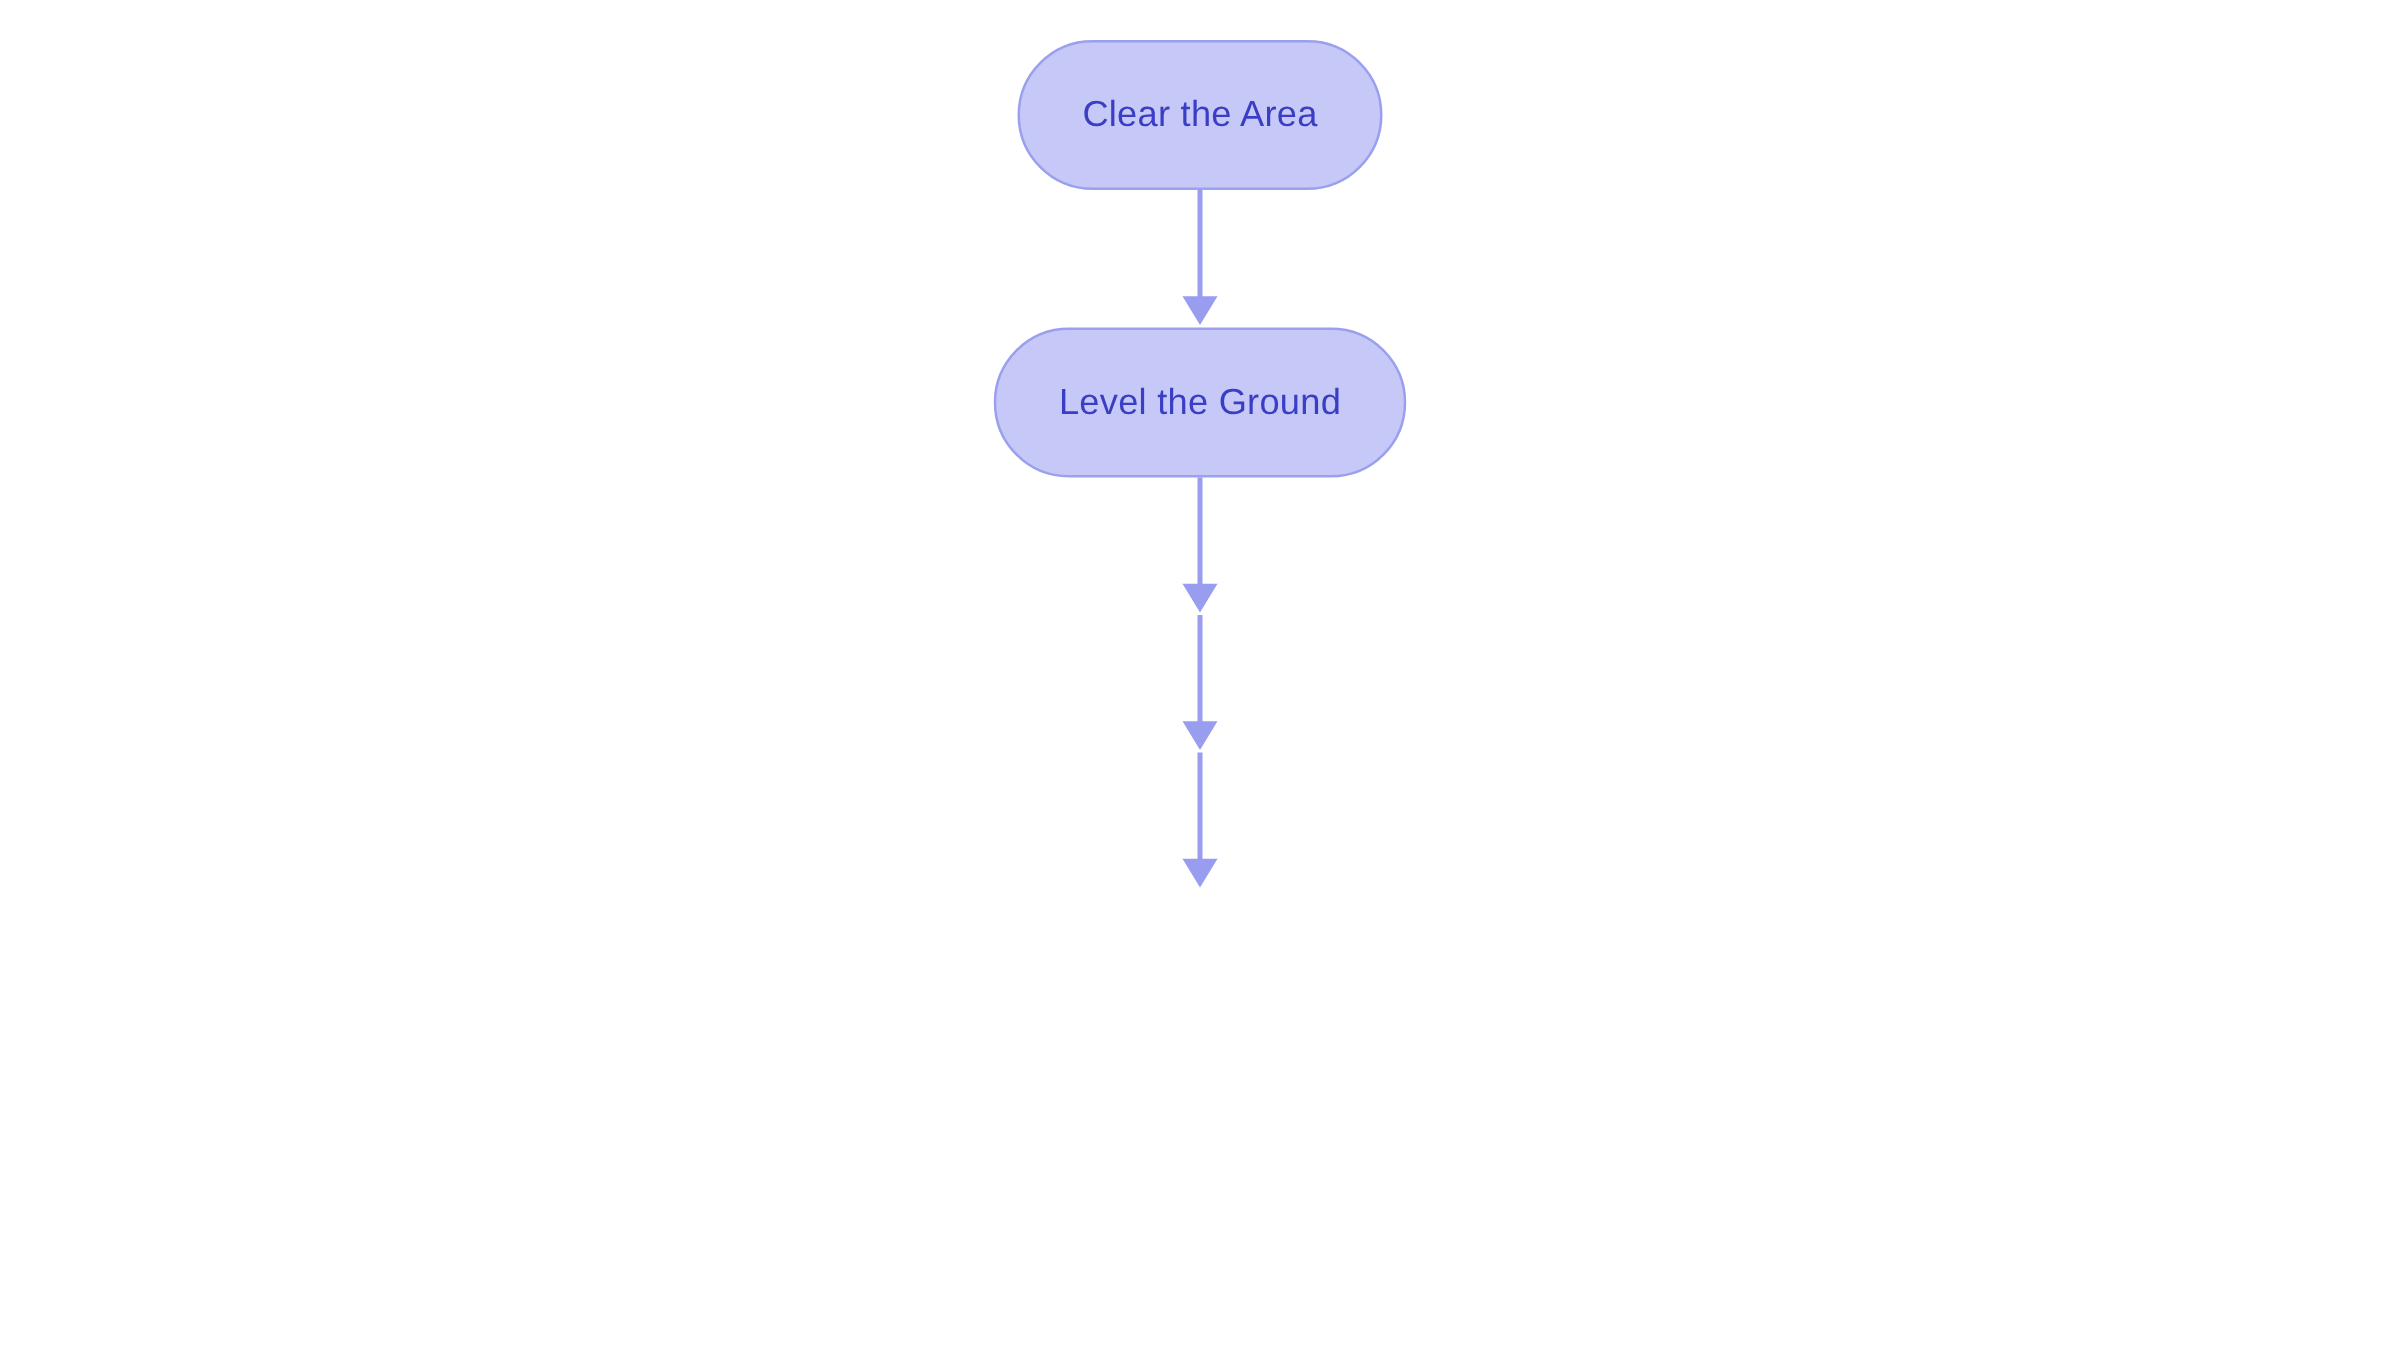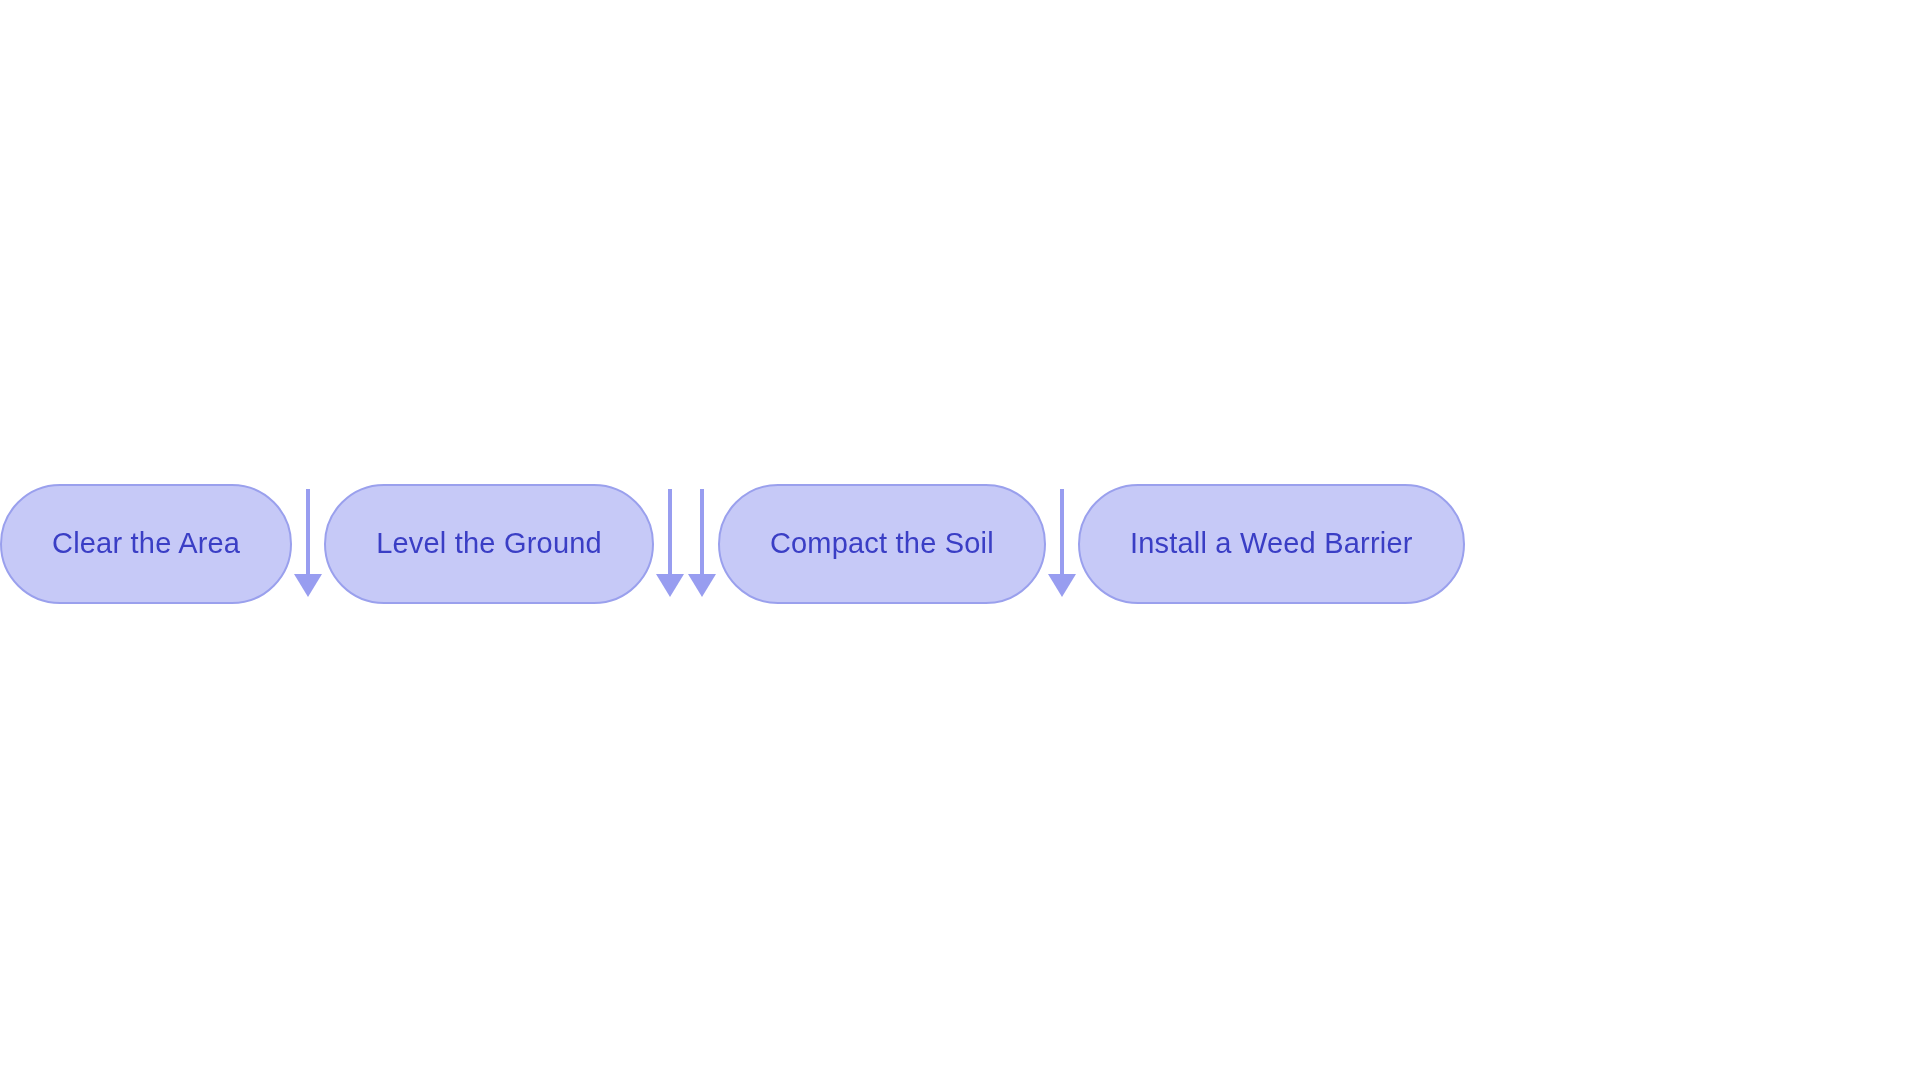--- a/index.html
+++ b/index.html
@@ -9,23 +9,23 @@
     width: 1920px;
     height: 1083px;
     overflow: hidden;
     font-family: "Liberation Sans", sans-serif;
   }
   .canvas {
     position: relative;
     width: 1920px;
     height: 1083px;
     display: flex;
-    flex-direction: row;
+    flex-direction: column;
     align-items: center;
-    padding-top: 4px;
+    padding-top: 32px;
     box-sizing: border-box;
   }
   .flow-node {
     box-sizing: border-box;
     height: 120px;
     border-radius: 60px;
     background: #c6c9f7;
     border: 2px solid #9aa0ed;
     display: flex;
     align-items: center;
@@ -89,26 +89,20 @@
     <div class="line"></div>
     <div class="arrowhead"></div>
   </div>
 
 
   <div class="connector">
     <div class="line"></div>
     <div class="arrowhead"></div>
   </div>
 
-  <div class="flow-node">
-    <span>Compact the Soil</span>
-  </div>
 
   <div class="connector">
     <div class="line"></div>
     <div class="arrowhead"></div>
   </div>
 
-  <div class="flow-node">
-    <span>Install a Weed Barrier</span>
-  </div>
 
 </div>
 
 </body></html>

